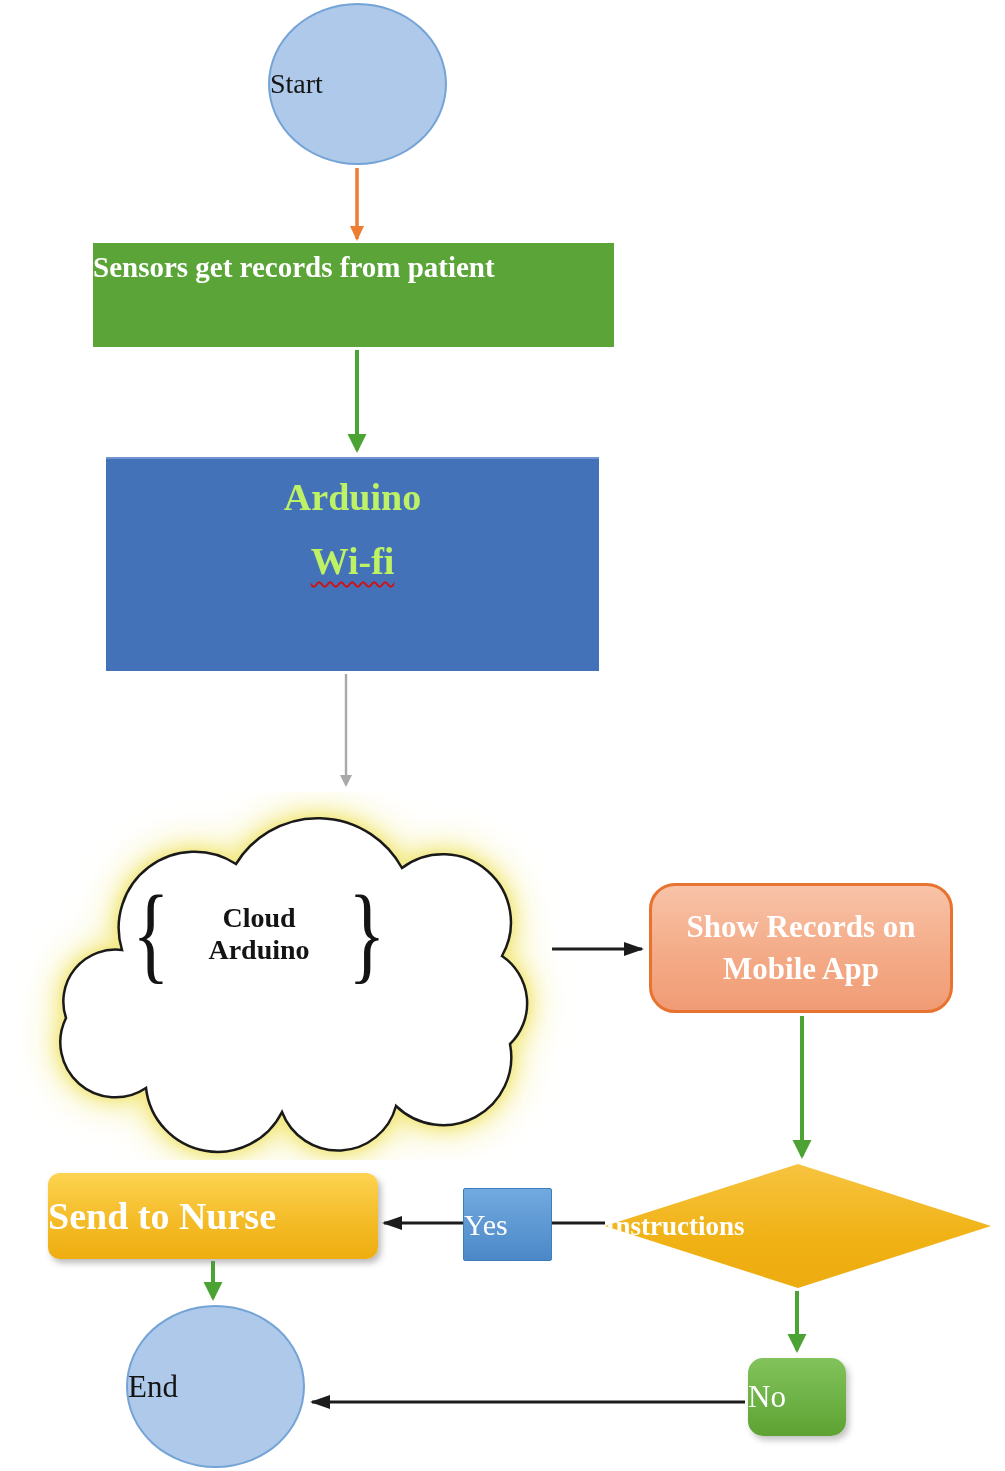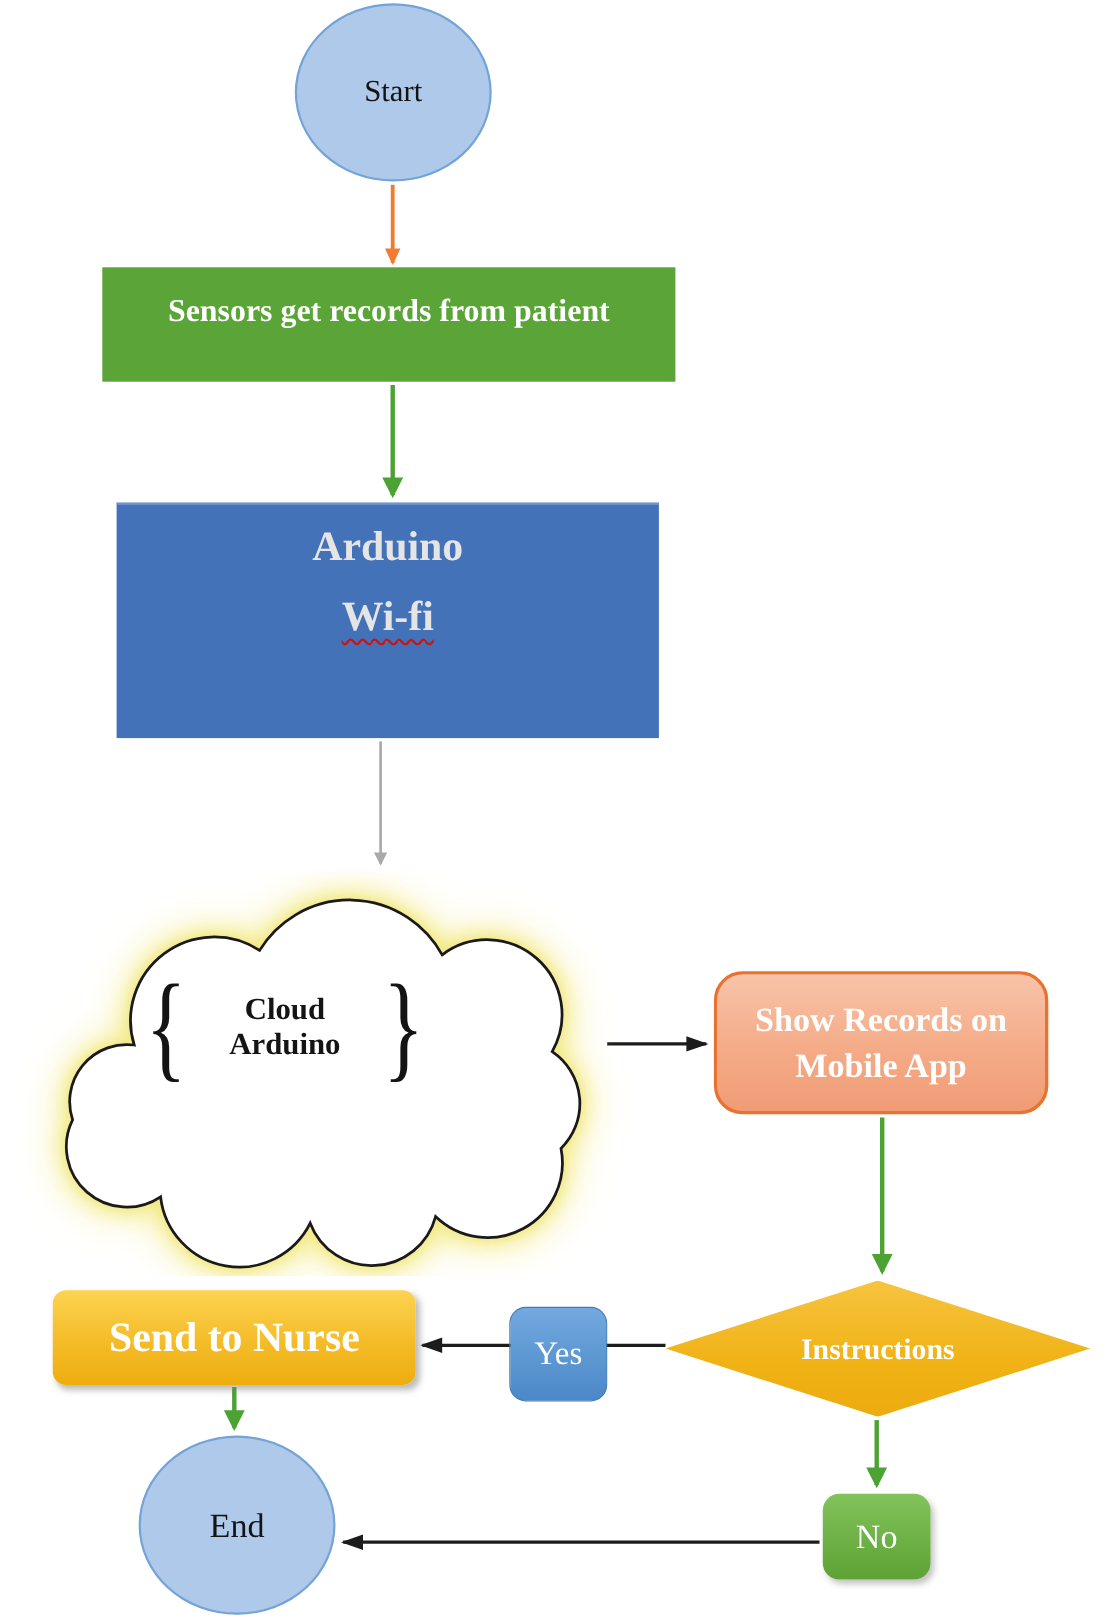--- a/index.html
+++ b/index.html
@@ -2,33 +2,33 @@
 <html><head>
 <meta charset="utf-8">
 <style>
   html,body{margin:0;padding:0;background:#ffffff;}
   body{font-family:"Liberation Serif","DejaVu Serif",serif;}
   #canvas{position:relative;width:1005px;height:1471px;background:#ffffff;overflow:hidden;}
 
   
   #edges{position:absolute;left:0;top:0;z-index:1;}
   .node{position:absolute;box-sizing:border-box;display:flex;align-items:center;
-        justify-content:center;text-align:center;z-index:2;}
+        text-align:center;z-index:2;}
 
   
   .terminator{background:#aec9e9;border:2px solid #74a3d6;border-radius:50%;
               color:#141414;font-weight:500;}
   #start{left:268px;top:3px;width:179px;height:162px;font-size:28px;}
   #end{left:126px;top:1305px;width:179px;height:163px;font-size:31px;}
 
   
   #sensors{left:93px;top:243px;width:521px;height:104px;background:#5ba438;
-           color:#fff;font-weight:700;font-size:29px;align-items:flex-start;padding-top:24px;}
+           color:#fff;font-weight:700;font-size:29px;align-items:flex-start;padding-top:8px;}
   #arduino{left:106px;top:457px;width:493px;height:214px;background:#4472b9;
-           border-top:2px solid #6f95cf;color:#e5e5e5;font-weight:700;font-size:38px;
+           border-top:2px solid #6f95cf;color:#bef264;font-weight:700;font-size:38px;
            flex-direction:column;justify-content:flex-start;padding-top:12px;line-height:1.42;}
   #wifi-line{margin-top:10px;text-decoration-line:underline;text-decoration-style:wavy;
              text-decoration-color:#d01111;text-decoration-thickness:2px;text-underline-offset:7px;}
 
   
   #cloud-svg{position:absolute;left:4px;top:792px;z-index:2;}
   #cloud-path{filter:drop-shadow(0 0 4px #f1e88a) drop-shadow(0 0 10px #f2e87f) drop-shadow(0 0 18px #f7f0a5);}
   #cloud-label{position:absolute;left:125px;top:878px;width:268px;height:112px;z-index:3;
                display:flex;align-items:center;justify-content:space-between;color:#141414;}
   .brace{font-size:108px;font-weight:400;line-height:0.9;transform:scaleX(0.72);}
@@ -40,21 +40,21 @@
                 border:3px solid #e8722f;color:#fff;font-weight:700;font-size:31px;
                 line-height:1.35;padding:16px 14px;}
 
   
   #instructions{left:605px;top:1164px;width:386px;height:124px;
                 clip-path:polygon(50% 0,100% 50%,50% 100%,0 50%);
                 background:linear-gradient(180deg,#f7c440 0%,#f0b215 60%,#edab10 100%);
                 color:#fff;font-weight:700;font-size:27px;}
 
   
-  #yes{left:463px;top:1188px;width:89px;height:86px;border-radius:15px;
+  #yes{left:463px;top:1188px;width:89px;height:73px;border-radius:2px;
        background:linear-gradient(180deg,#72aadf 0%,#4b88c7 100%);
        border:1px solid #3f7cba;color:#fff;font-size:30px;z-index:3;}
   #no{left:748px;top:1358px;width:98px;height:78px;border-radius:15px;
       background:linear-gradient(180deg,#82c35b 0%,#5da233 100%);
       box-shadow:3px 4px 6px rgba(120,120,120,.45);color:#fff;font-size:31px;z-index:3;}
 
   
   #send-nurse{left:48px;top:1173px;width:330px;height:86px;border-radius:12px;
               background:linear-gradient(180deg,#fdd351 0%,#f4bc28 55%,#eead0f 100%);
               box-shadow:3px 4px 6px rgba(120,120,120,.5);

